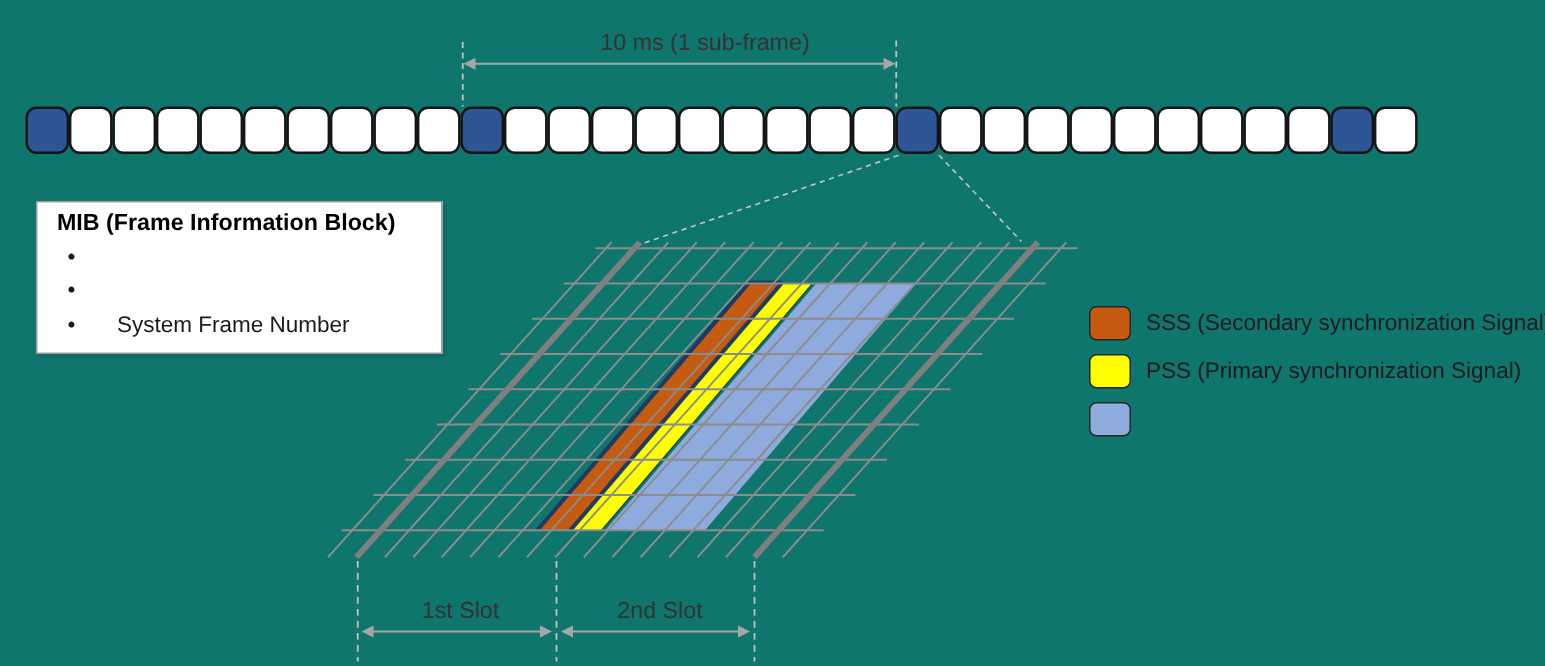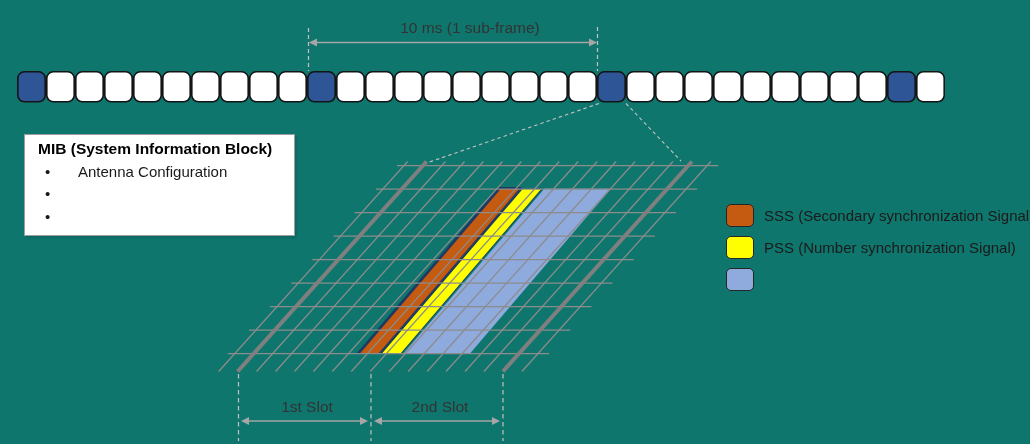--- a/index.html
+++ b/index.html
@@ -175,42 +175,42 @@
         <line x1="247" y1="421" x2="362" y2="421" stroke="#A6A6A6" stroke-width="1.4"></line>
         <polygon points="241,421 249,417 249,425" fill="#A6A6A6"></polygon>
         <polygon points="368,421 360,417 360,425" fill="#A6A6A6"></polygon>
         <line x1="380" y1="421" x2="494" y2="421" stroke="#A6A6A6" stroke-width="1.4"></line>
         <polygon points="374,421 382,417 382,425" fill="#A6A6A6"></polygon>
         <polygon points="500,421 492,417 492,425" fill="#A6A6A6"></polygon>
       </g>
   </svg>
 
   <div class="mib">
-    <div class="mib-title">MIB (System Information Block)</div>
+    <div class="mib-title">MIB (Frame Information Block)</div>
     <ul id="mibList">
         <li>
           <span class="dot">•</span>
-          <span>Antenna Configuration</span>
         </li>
         <li>
           <span class="dot">•</span>
         </li>
         <li>
           <span class="dot">•</span>
+          <span>System Frame Number</span>
         </li>
       </ul>
   </div>
 
   <div class="legend" id="legendBox">
       <div class="legend-row">
         <div class="legend-swatch" style="background: rgb(197, 90, 17);"></div>
         <div class="legend-label">SSS (Secondary synchronization Signal)</div>
       </div>
       <div class="legend-row">
         <div class="legend-swatch" style="background: rgb(255, 255, 0);"></div>
-        <div class="legend-label">PSS (Number synchronization Signal)</div>
+        <div class="legend-label">PSS (Primary synchronization Signal)</div>
       </div>
       <div class="legend-row">
         <div class="legend-swatch" style="background: rgb(143, 170, 220);"></div>
       </div>
     </div>
 
 </div>
 
 </body></html>

